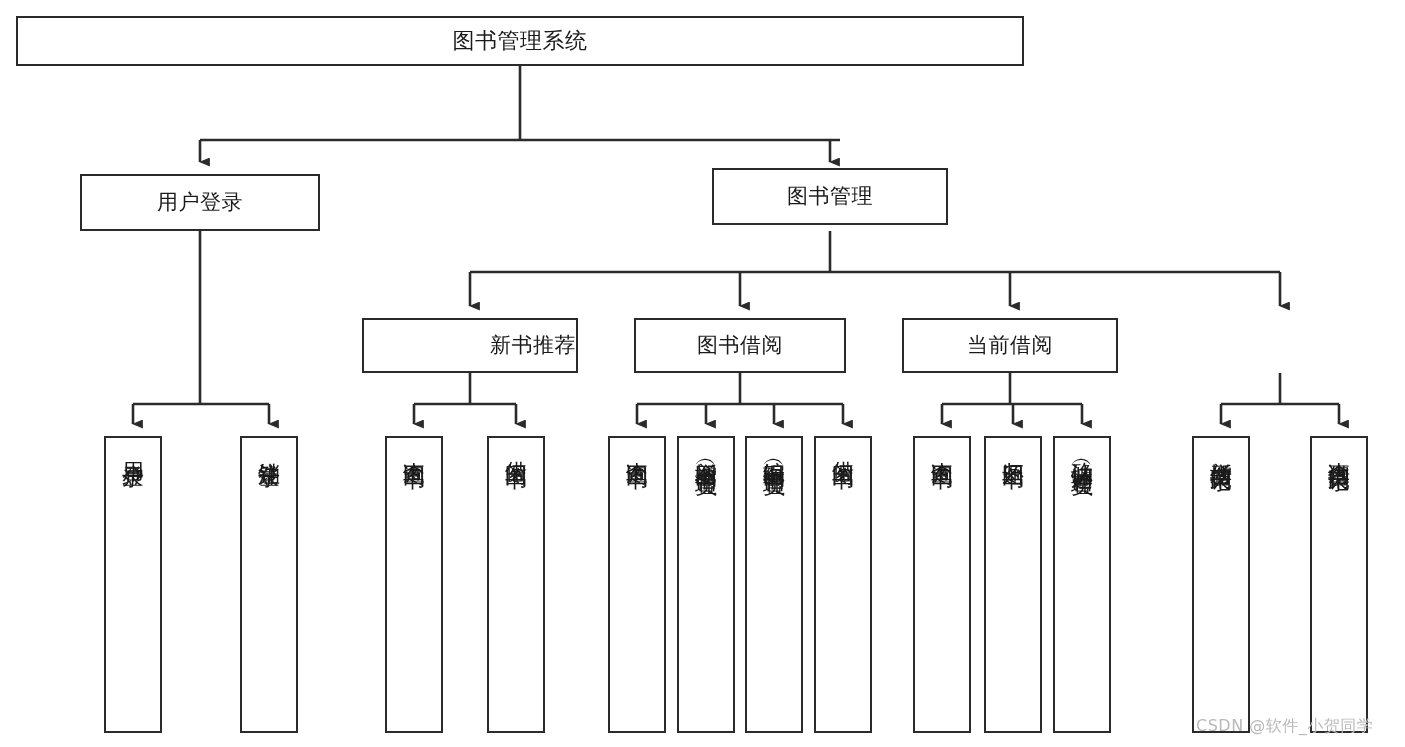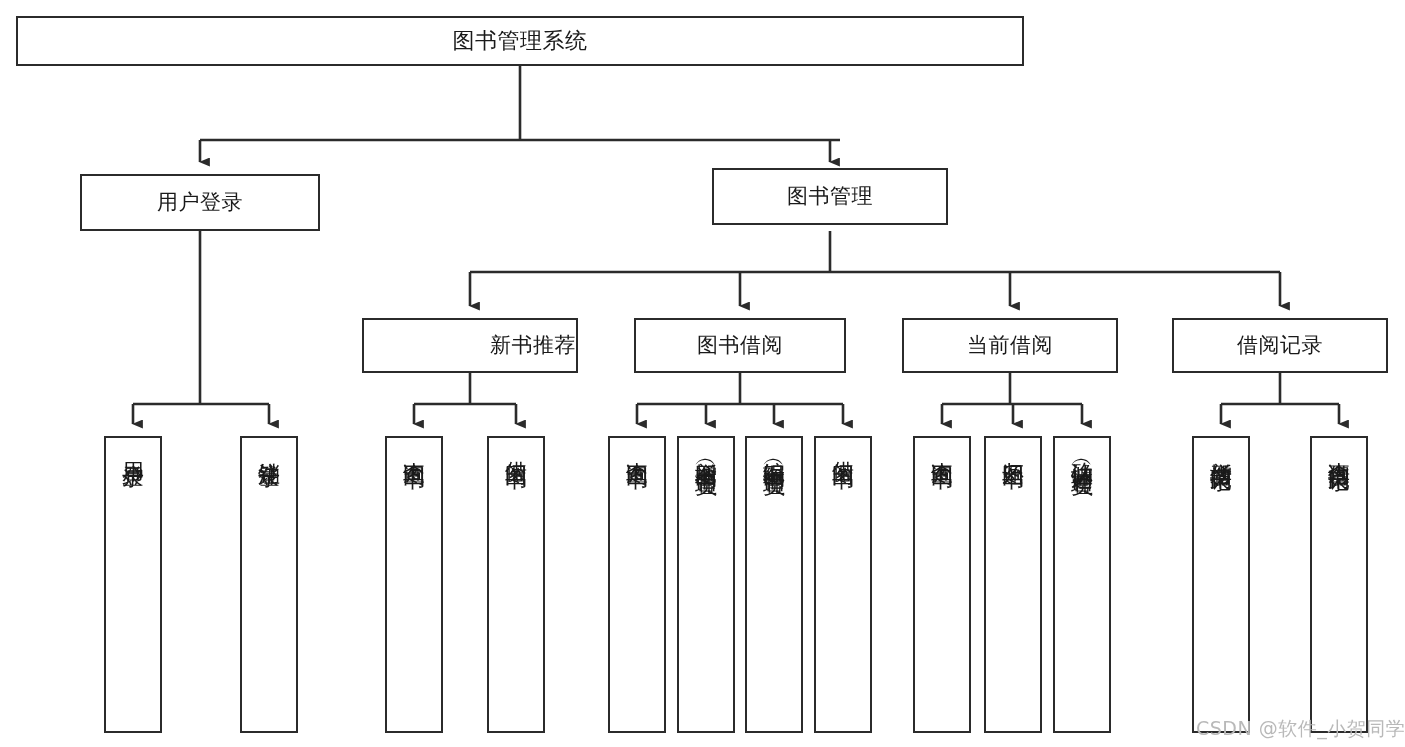--- a/index.html
+++ b/index.html
@@ -59,21 +59,21 @@
     writing-mode: vertical-rl;
     text-orientation: upright;
     font-size: 22px;
     line-height: 1.0;
     letter-spacing: 2px;
     white-space: nowrap;
   }
   .watermark {
     position: absolute;
     color: #b9b9b9;
-    font-size: 19px;
+    font-size: 16px;
     white-space: nowrap;
     letter-spacing: 0.5px;
     font-family: "DejaVu Sans", "Liberation Sans", sans-serif;
   }
 </style>
 </head>
 <body>
 
 <div id="canvas">
 
@@ -141,23 +141,20 @@
 
   <div class="node h" style="left:362px; top:318px; width:216px; height:55px;justify-content:flex-end;">
     <span class="label">新书推荐</span>
   </div>
   <div class="node h" style="left:634px; top:318px; width:212px; height:55px;">
     <span class="label">图书借阅</span>
   </div>
   <div class="node h" style="left:902px; top:318px; width:216px; height:55px;">
     <span class="label">当前借阅</span>
   </div>
-  <div class="node h" style="left:1172px; top:318px; width:216px; height:55px;">
-    <span class="label">借阅记录</span>
-  </div>
 
   <div class="node v" style="left:104px; top:436px; width:58px; height:297px;">
     <span class="label">用户登录</span>
   </div>
   <div class="node v" style="left:240px; top:436px; width:58px; height:297px;">
     <span class="label">注销登录</span>
   </div>
 
   <div class="node v" style="left:385px; top:436px; width:58px; height:297px;">
     <span class="label">查询图书</span>

